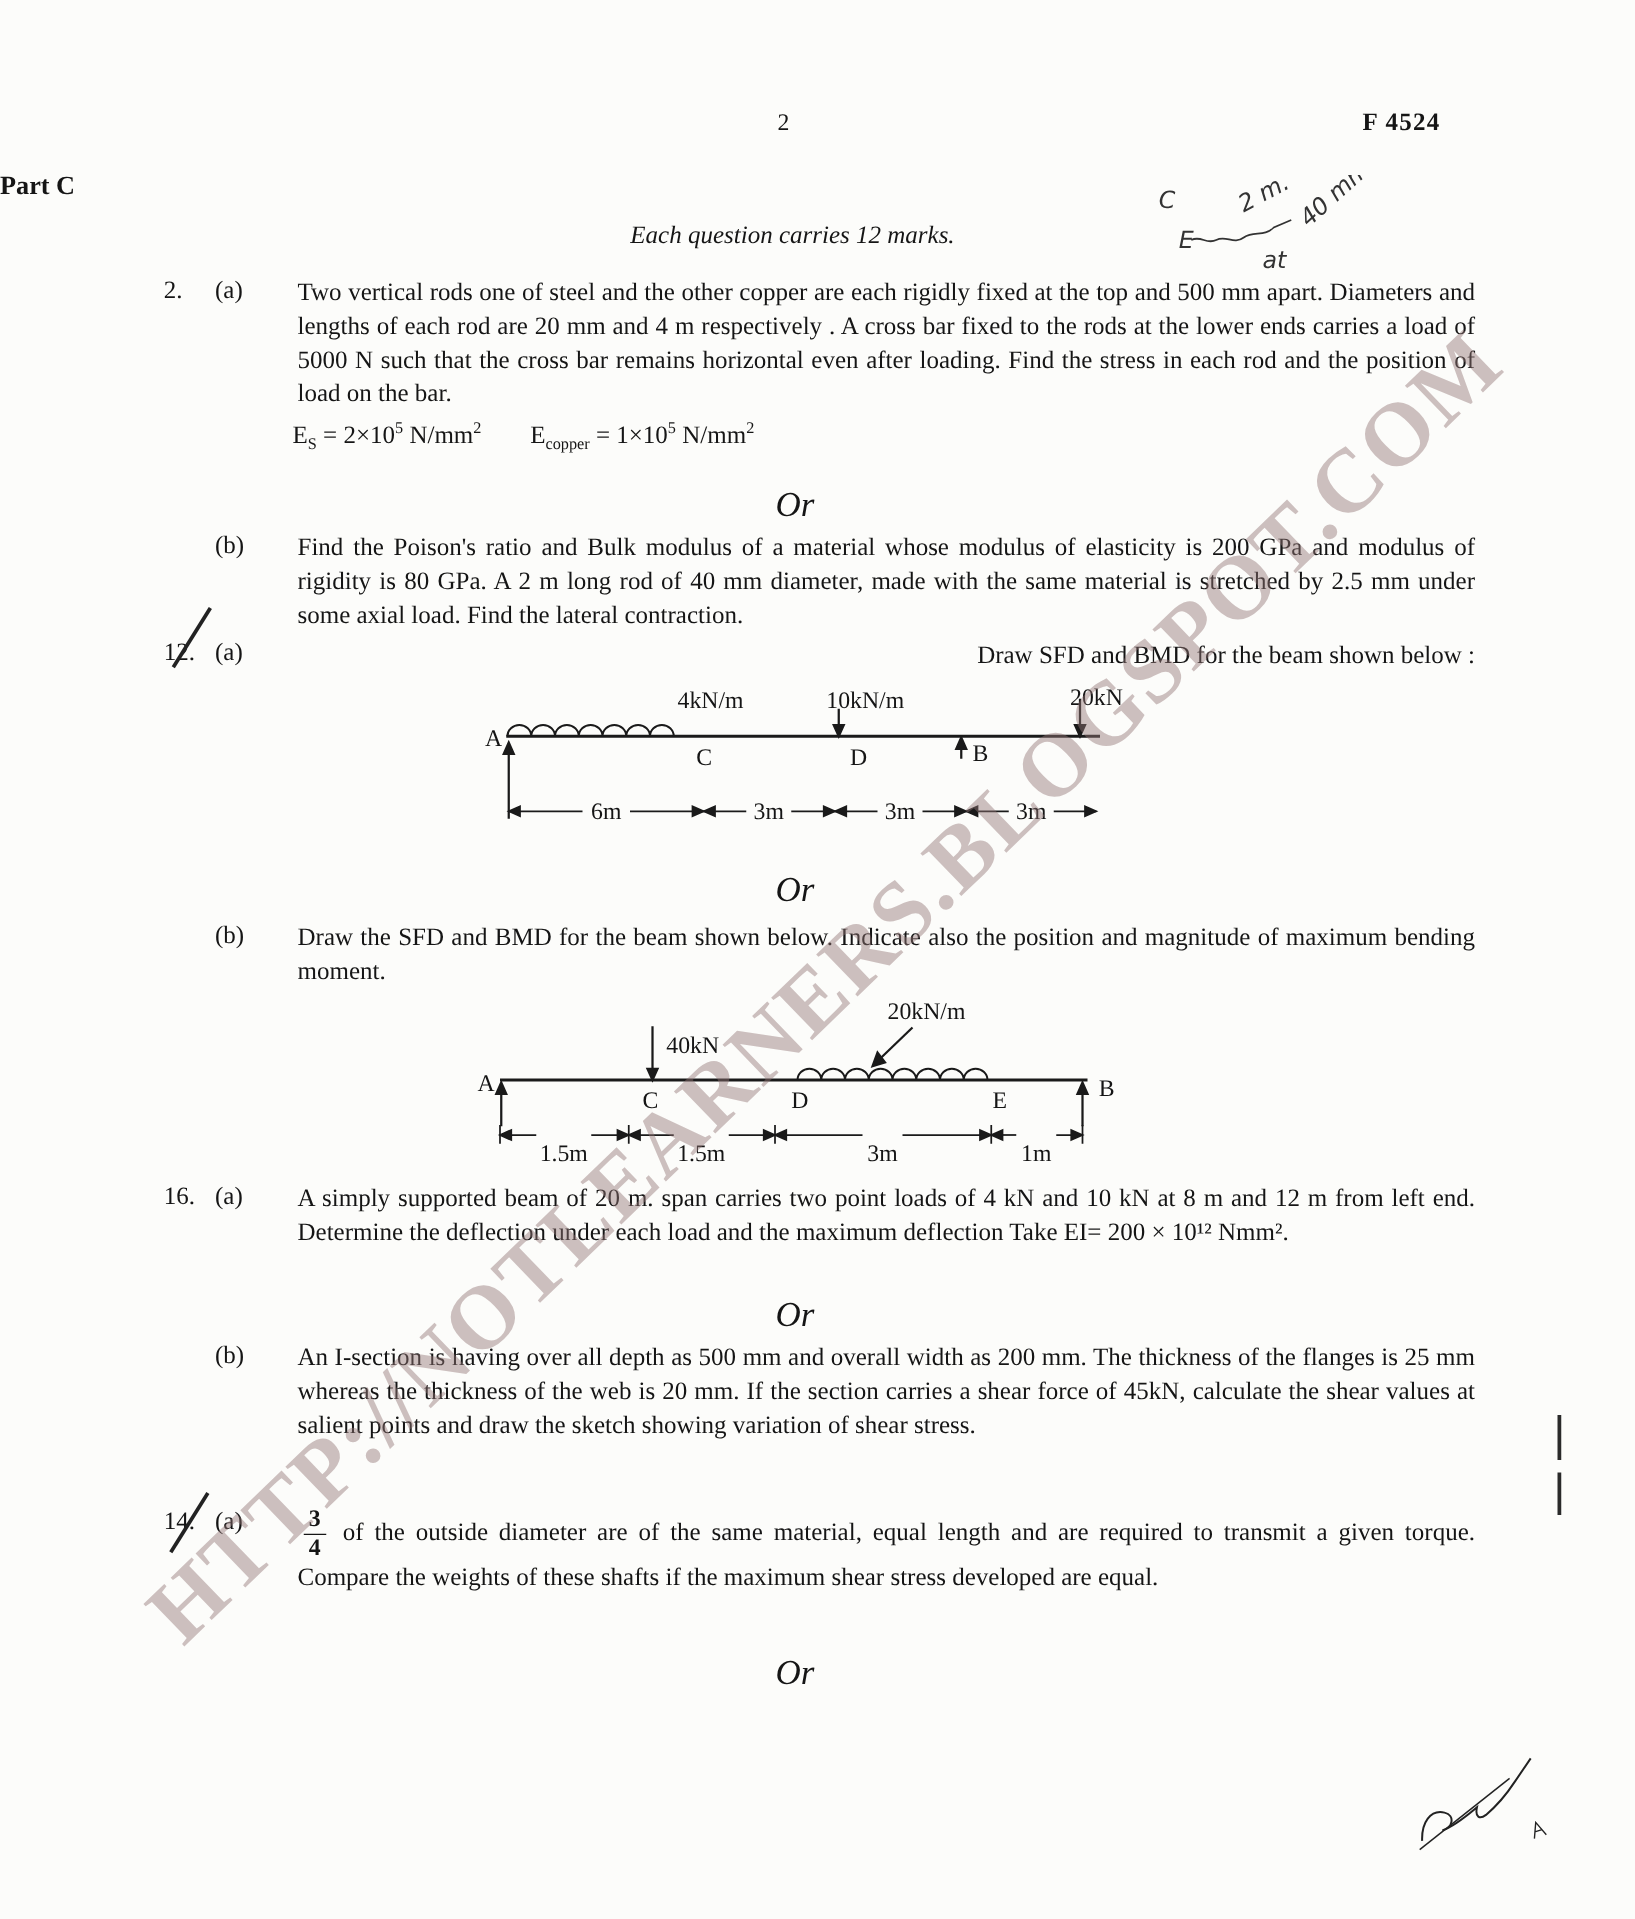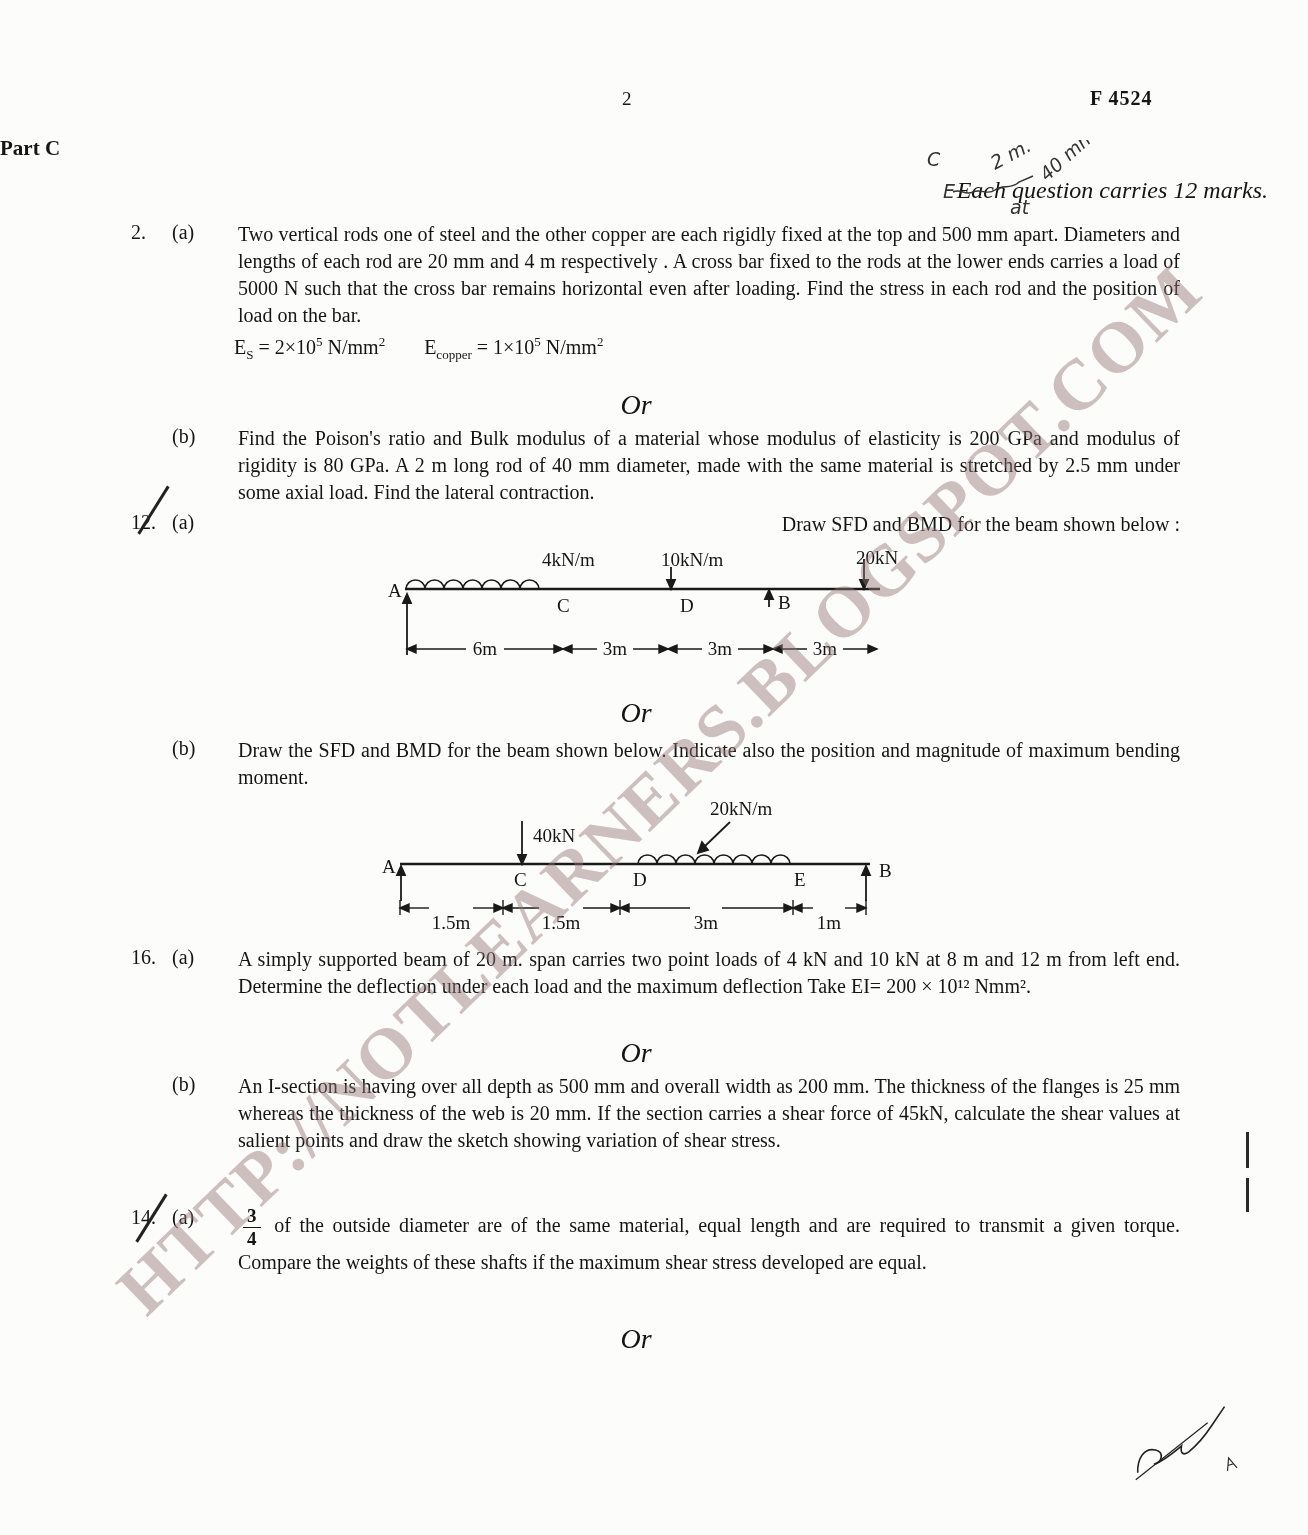--- a/index.html
+++ b/index.html
@@ -5,21 +5,21 @@
   html,body{margin:0;padding:0;}
   body{
     width:1308px;height:1535px;background:#fcfcfa;
     font-family:"Liberation Serif", serif;color:#151515;
     position:relative;overflow:hidden;
   }
   .abs{position:absolute;}
   .page-number{top:88px;left:622px;font-size:19px;}
   .paper-code{top:87px;left:1090px;font-size:20px;font-weight:bold;letter-spacing:1px;}
   .part-title{top:136px;left:0;width:1268px;text-align:left;font-size:21px;font-weight:bold;}
-  .instruction{top:177px;left:0;width:1268px;text-align:right;font-size:24px;font-style:italic;}
+  .instruction{top:177px;left:0;width:1268px;text-align:center;font-size:20px;font-style:italic;}
   .qrow{left:0;width:1308px;}
   .qnum{position:absolute;left:131px;font-size:20px;}
   .qpart{position:absolute;left:172px;font-size:20px;}
   .qtext{position:absolute;left:238px;width:942px;font-size:20px;line-height:27px;text-align:justify;}
   .equation{top:334px;left:234px;font-size:20px;text-align:center;}
   .equation sub{font-size:13px;}
   .equation sup{font-size:13px;}
   .eq-part2{margin-left:34px;}
   .or-row{left:131px;width:1010px;text-align:center;font-size:28px;font-style:italic;}
   .frac{display:inline-block;vertical-align:middle;text-align:center;font-size:19px;font-weight:bold;line-height:1.05;padding:0 5px;}

